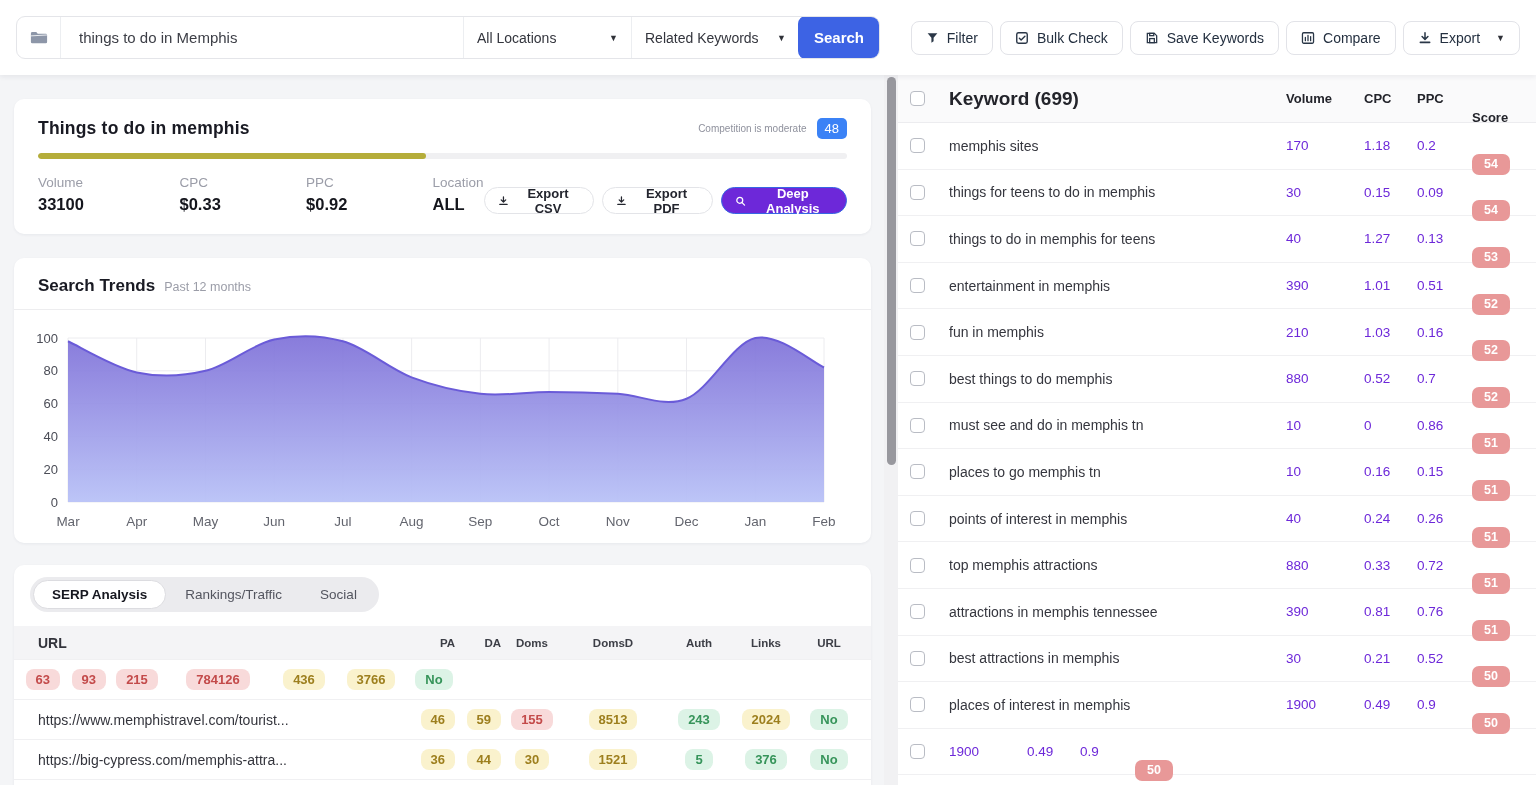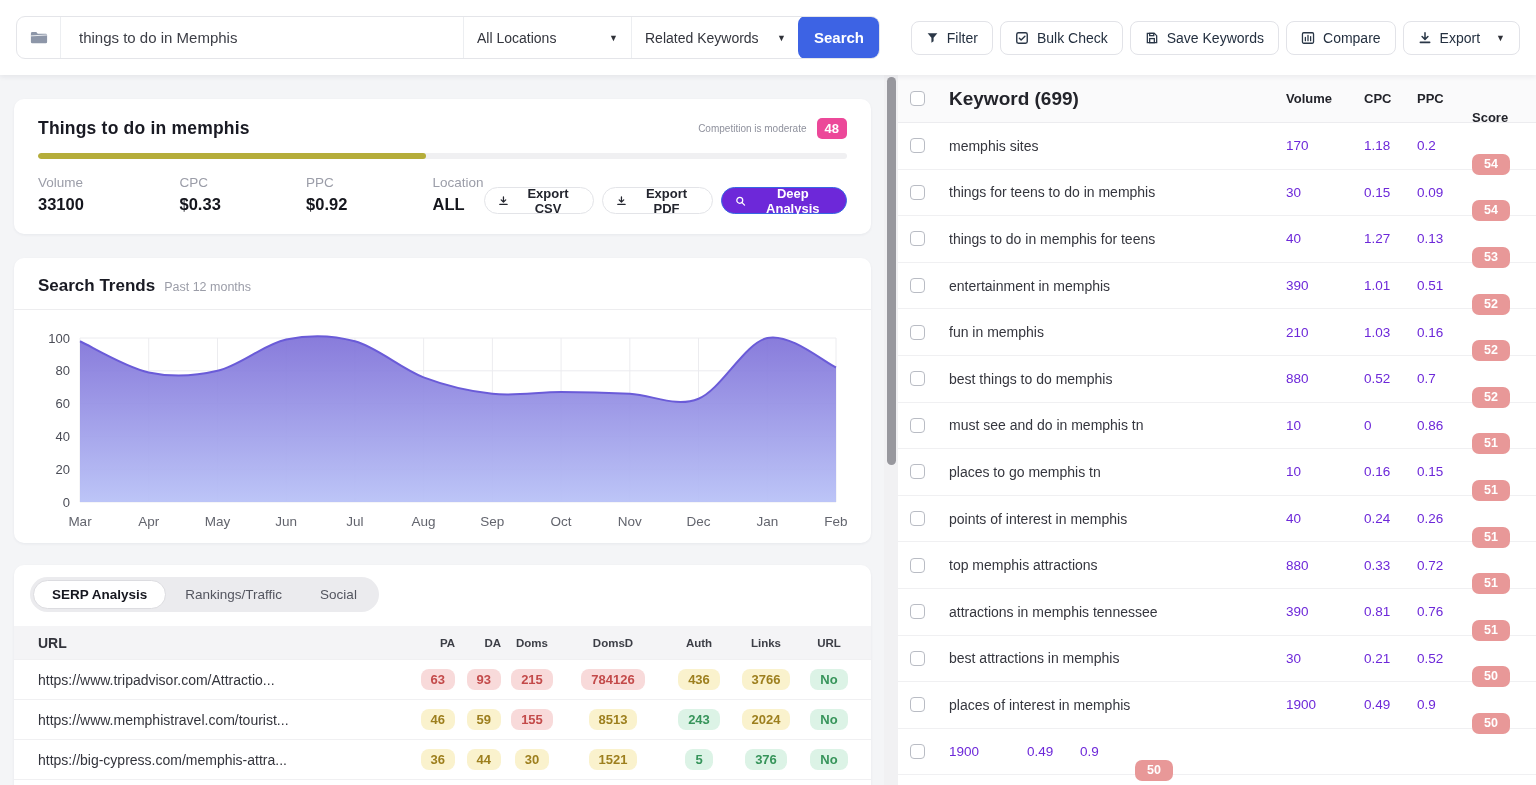--- a/index.html
+++ b/index.html
@@ -35,37 +35,37 @@
   .right-pane { flex:1; background:#fff; display:flex; flex-direction:column; overflow:hidden; }
 
   .card { background:#fff; border-radius:10px; box-shadow:0 1px 3px rgba(25,30,60,.06); }
 
   
   .ov-card { padding:19px 24px 20px; }
   .ov-top { display:flex; align-items:center; }
   .ov-title { font-size:17.5px; font-weight:bold; color:#191a23; letter-spacing:.2px; }
   .ov-comp { margin-left:auto; display:flex; align-items:center; gap:10px; }
   .ov-comp-text { font-size:10px; color:#8f919d; }
-  .comp-badge { background:#ec4899; color:#fff; font-size:13px; font-weight:bold;
+  .comp-badge { background:#3b82f6; color:#fff; font-size:13px; font-weight:normal;
     padding:3px 8px; border-radius:5px; }
   .progress { margin-top:14px; height:6px; background:#f0f0f2; border-radius:3px; overflow:hidden; }
   .progress-fill { height:100%; background:#b5ad3a; border-radius:3px; }
   .ov-bottom { margin-top:16px; display:flex; align-items:flex-end; }
   .stat { margin-right:0; }
   .stat .lab { font-size:13.5px; color:#9b9da8; }
   .stat .val { font-size:16.5px; font-weight:bold; color:#15161d; margin-top:5px; }
   .stat-volume{ width:151px; } .stat-cpc{ width:135px; } .stat-ppc{ width:135px; }
   .ov-btns { margin-left:auto; display:flex; gap:8px; align-items:center; }
   .pill-btn { display:flex; align-items:center; gap:7px; background:#fff; border:1px solid #e3e4e8;
     border-radius:14px; height:27px; padding:0 13px; font-size:13px; color:#23252e;
     cursor:pointer; font-family:inherit;font-weight:bold; }
   .pill-btn.blue { background:#6d28d9; border-color:#3667e3; color:#fff; font-weight:bold; }
 
   
-  .tr-card { margin-top:24px; height:285px;text-align:center; }
+  .tr-card { margin-top:24px; height:285px; }
   .tr-head { padding:18px 24px 13px; border-bottom:1px solid #ededef; display:flex;
     align-items:baseline; gap:9px; }
   .tr-title { font-size:17px; font-weight:bold; color:#191a23; }
   .tr-sub { font-size:12.5px; color:#9b9da8; }
   .tr-chart { padding:6px 10px 0 6px; }
 
   
   .serp-card { margin-top:22px; height:260px; border-bottom-left-radius:0; border-bottom-right-radius:0; }
   .tabs-wrap { padding:12px 16px 14px; }
   .tabs { display:inline-flex; background:#ebebee; border-radius:18px; padding:3px; }
@@ -294,21 +294,20 @@
           <span class="c-pa">PA</span>
           <span class="c-da">DA</span>
           <span class="c-doms">Doms</span>
           <span class="c-domsd">DomsD</span>
           <span class="c-auth">Auth</span>
           <span class="c-links">Links</span>
           <span class="c-url2">URL</span>
         </div>
         <div id="serp-body">
             <div class="serp-row">
-              <span class="c-url">https://www.tripadvisor.com/Attractio...</span>
               <span class="c-pa"><span class="bdg red">63</span></span>
               <span class="c-da"><span class="bdg red">93</span></span>
               <span class="c-doms"><span class="bdg red">215</span></span>
               <span class="c-domsd"><span class="bdg red">784126</span></span>
               <span class="c-auth"><span class="bdg yellow">436</span></span>
               <span class="c-links"><span class="bdg yellow">3766</span></span>
               <span class="c-url2"><span class="bdg green">No</span></span>
             </div>
             <div class="serp-row">
               <span class="c-url">https://www.memphistravel.com/tourist...</span>

